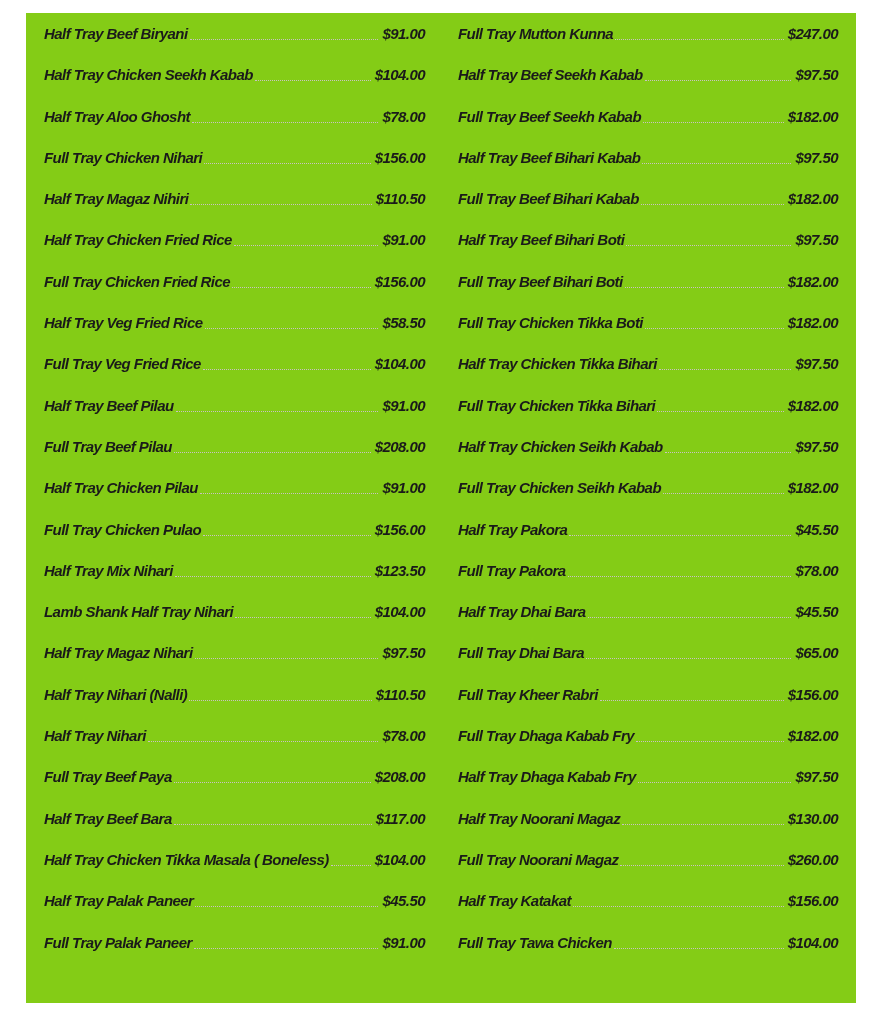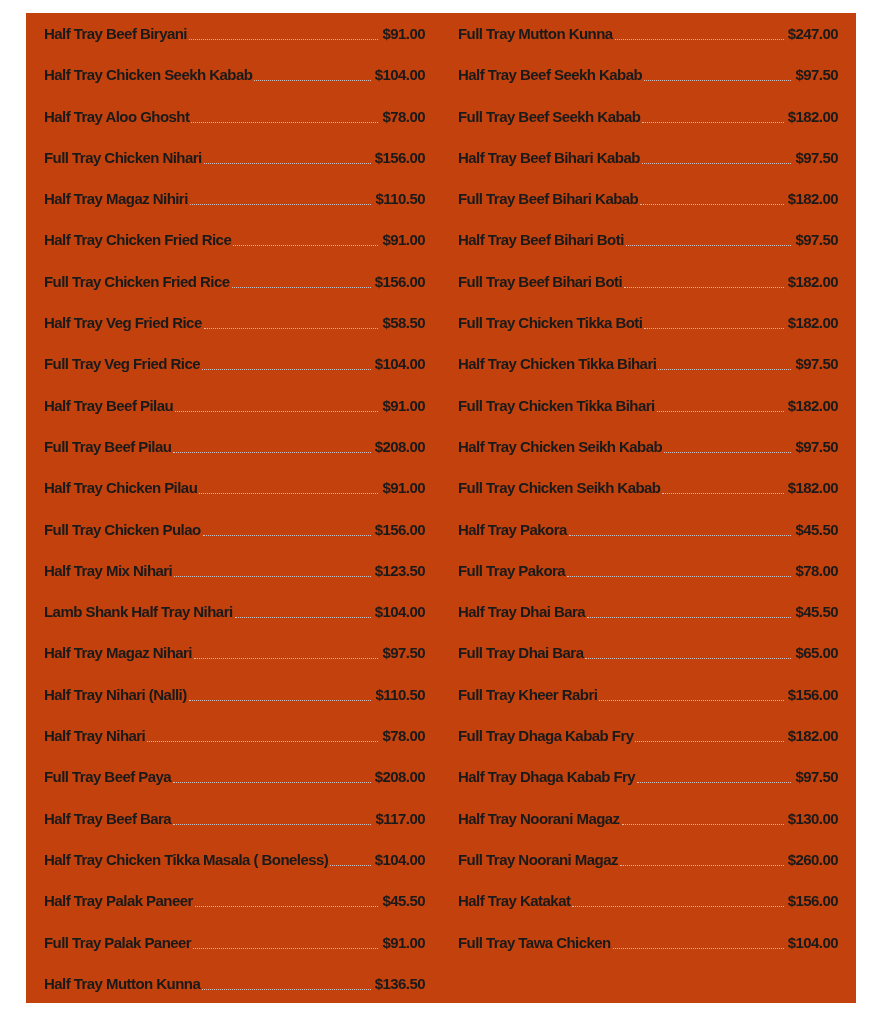--- a/index.html
+++ b/index.html
@@ -11,21 +11,22 @@
       width: 888px;
       height: 1024px;
       position: relative;
       overflow: hidden;
       font-family: "Liberation Sans", sans-serif;
     }
     .panel {
       position: absolute;
       top: 13px;
       height: 990px;
-      background: #c2410c;
+      background: #84cc16;
+      font-style: italic;
     }
     .panel.left { left: 26px; width: 417px; }
     .panel.right { left: 440px; width: 416px; }
     .list {
       position: absolute;
       top: 10px;
       left: 18px;
       right: 18px;
       margin: 0;
       padding: 0;
@@ -221,27 +222,20 @@
       <span class="price">$45.50</span>
     </div>
   </li>
       <li class="row">
     <div class="line">
       <span class="name">Full Tray Palak Paneer</span>
       <span class="leader"></span>
       <span class="price">$91.00</span>
     </div>
   </li>
-      <li class="row">
-    <div class="line">
-      <span class="name">Half Tray Mutton Kunna</span>
-      <span class="leader"></span>
-      <span class="price">$136.50</span>
-    </div>
-  </li>
     </ul>
 </div>
 <div class="panel right">
   <ul class="list" id="list-right">
       <li class="row">
     <div class="line">
       <span class="name">Full Tray Mutton Kunna</span>
       <span class="leader"></span>
       <span class="price">$247.00</span>
     </div>

